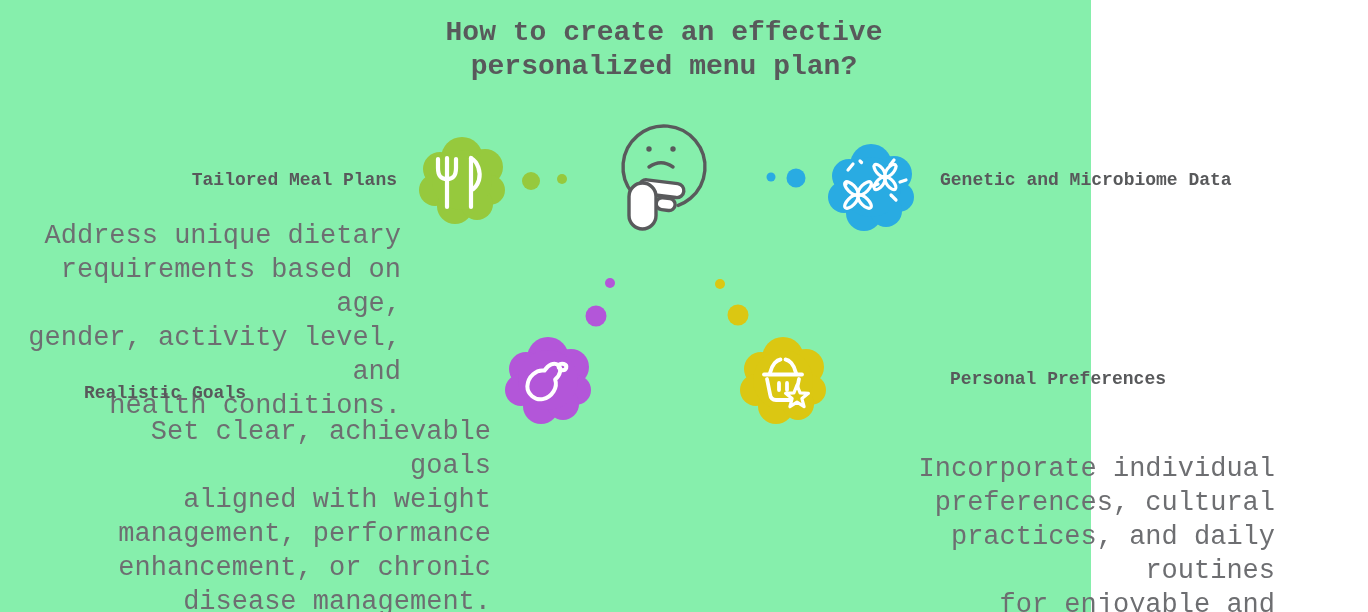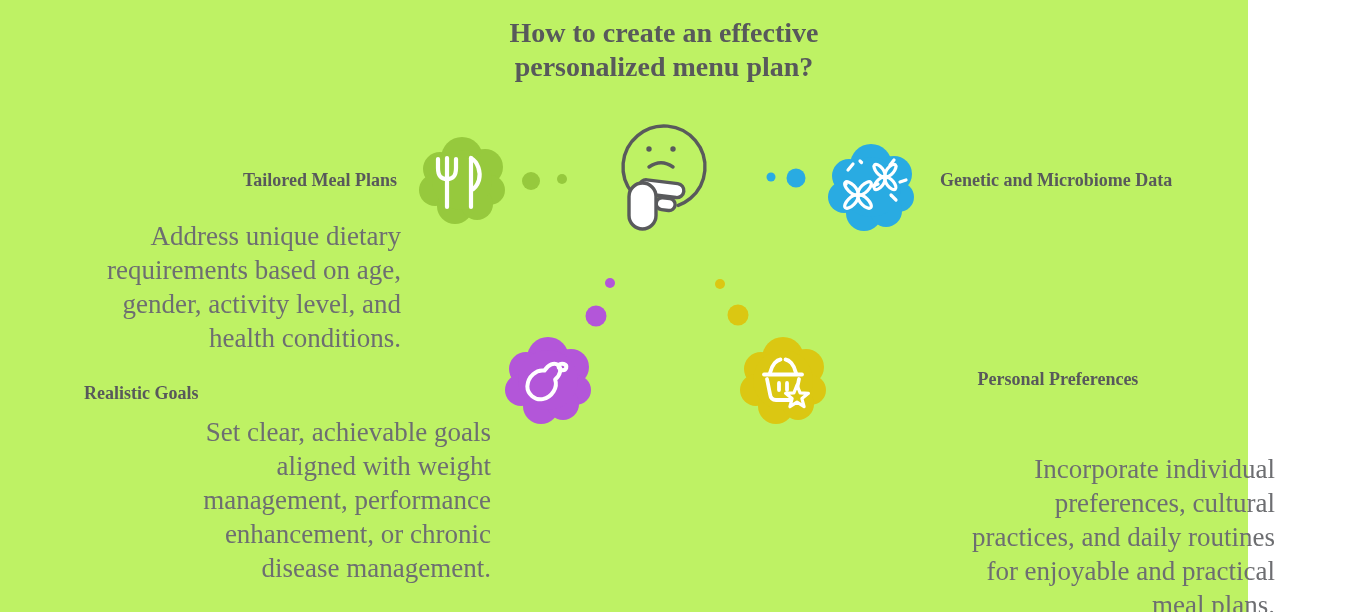--- a/index.html
+++ b/index.html
@@ -1,18 +1,18 @@
 <!DOCTYPE html>
 <html><head>
 <meta charset="utf-8">
 <style>
   html,body{margin:0;padding:0;background:#ffffff;overflow:hidden;}
   .canvas{
-    position:relative;width:1248px;height:612px;background:#bef264;
-    font-family:Liberation Serif, serif;
+    position:relative;width:1091px;height:612px;background:#86efac;
+    font-family:Liberation Mono, monospace;
   }
   .title{
     position:absolute;left:364px;top:16px;width:600px;margin:0;
     text-align:center;font-size:28px;font-weight:700;line-height:34px;
     color:#58595B;white-space:pre-line;
   }
   .heading{
     position:absolute;margin:0;font-size:18px;font-weight:700;line-height:34px;
     color:#58595B;white-space:pre-line;
   }

